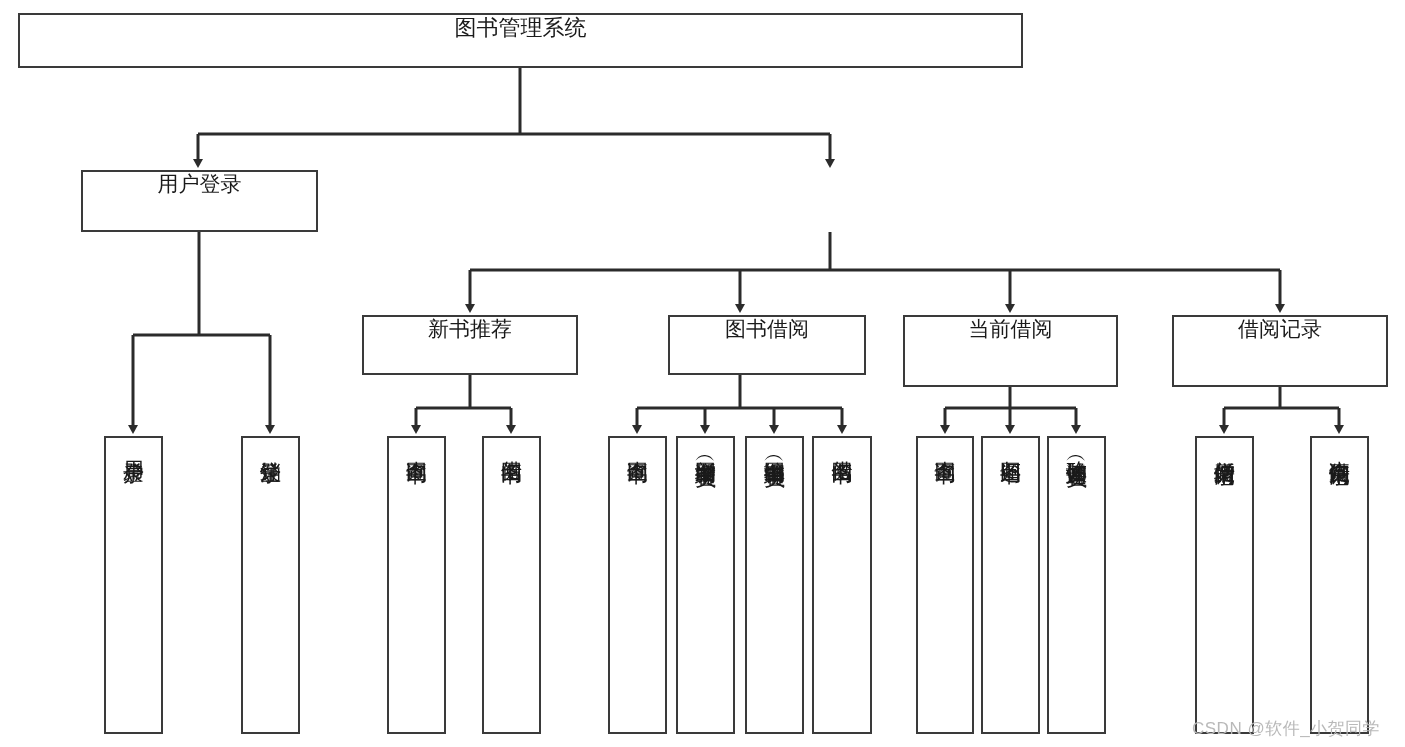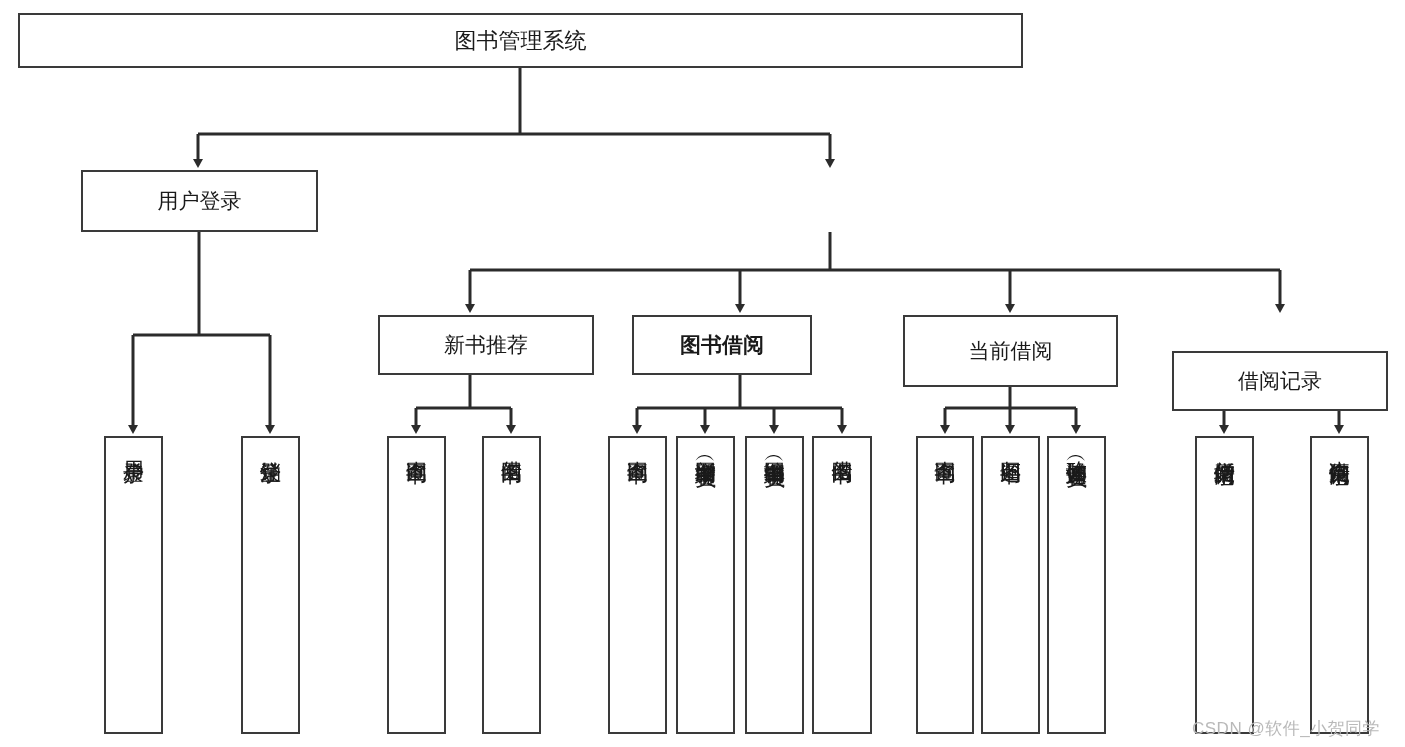--- a/index.html
+++ b/index.html
@@ -24,21 +24,21 @@
     width: 1405px;
     height: 747px;
     pointer-events: none;
   }
   .node {
     position: absolute;
     box-sizing: border-box;
     border: 2px solid #3a3a3a;
     background: #ffffff;
     display: flex;
-    align-items: center;
+    align-items: flex-start;
     justify-content: center;
     color: #1a1a1a;
   }
   .node .label {
     display: block;
     text-align: center;
     line-height: 1.18;
     white-space: nowrap;
   }
   .node.horiz .label {
@@ -124,30 +124,30 @@
   </svg>
 
   <div class="node root horiz" style="left:18px; top:13px; width:1005px; height:55px;">
     <span class="label">图书管理系统</span>
   </div>
 
   <div class="node horiz" style="left:81px; top:170px; width:237px; height:62px;">
     <span class="label">用户登录</span>
   </div>
 
-  <div class="node horiz" style="left:362px; top:315px; width:216px; height:60px;margin-left:16px;">
+  <div class="node horiz" style="left:362px; top:315px; width:216px; height:60px;">
     <span class="label">新书推荐</span>
   </div>
-  <div class="node horiz" style="left:632px; top:315px; width:180px; height:60px;font-weight:bold;">
+  <div class="node horiz" style="left:668px; top:315px; width:198px; height:60px;">
     <span class="label">图书借阅</span>
   </div>
   <div class="node horiz" style="left:903px; top:315px; width:215px; height:72px;">
     <span class="label">当前借阅</span>
   </div>
-  <div class="node horiz" style="left:1172px; top:315px; width:216px; height:60px;margin-top:36px;">
+  <div class="node horiz" style="left:1172px; top:315px; width:216px; height:72px;">
     <span class="label">借阅记录</span>
   </div>
 
   <div class="node vert" style="left:104px; top:436px; width:59px; height:298px;">
     <span class="label">用户登录</span>
   </div>
   <div class="node vert" style="left:241px; top:436px; width:59px; height:298px;">
     <span class="label">注销登录</span>
   </div>
 

